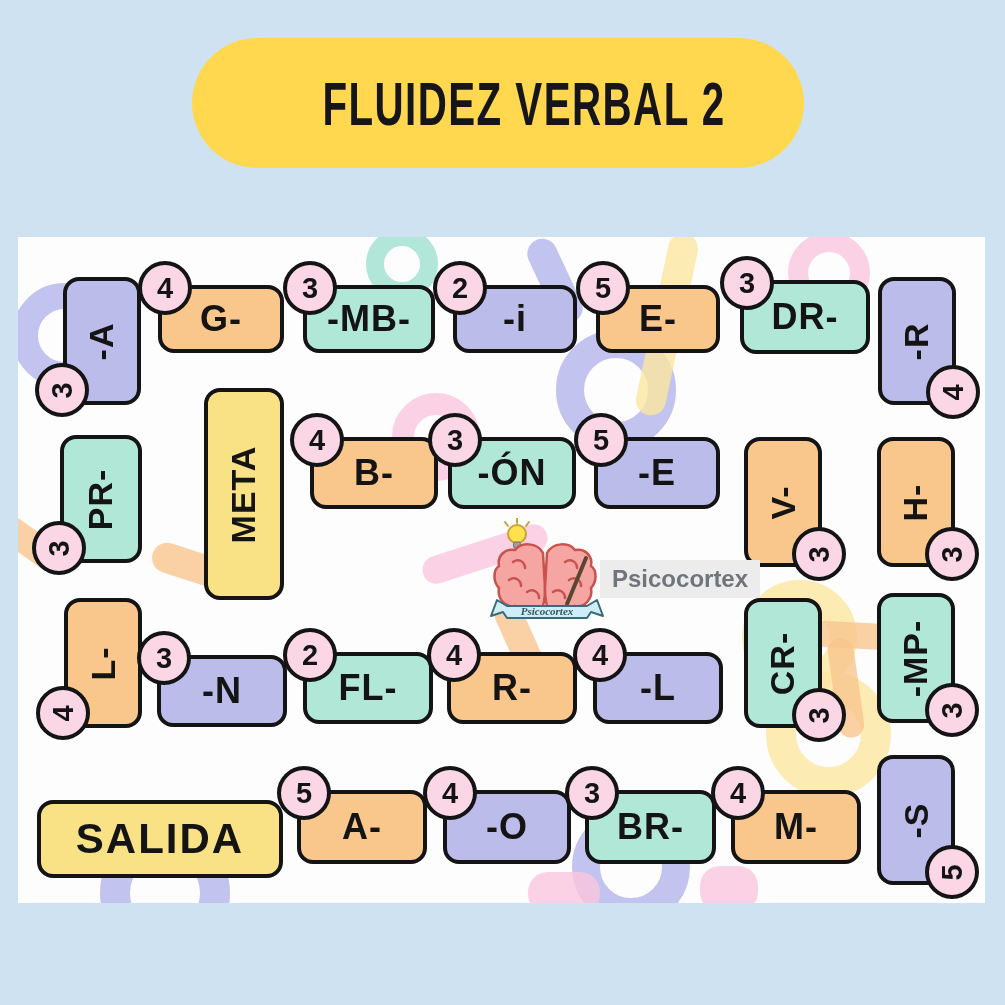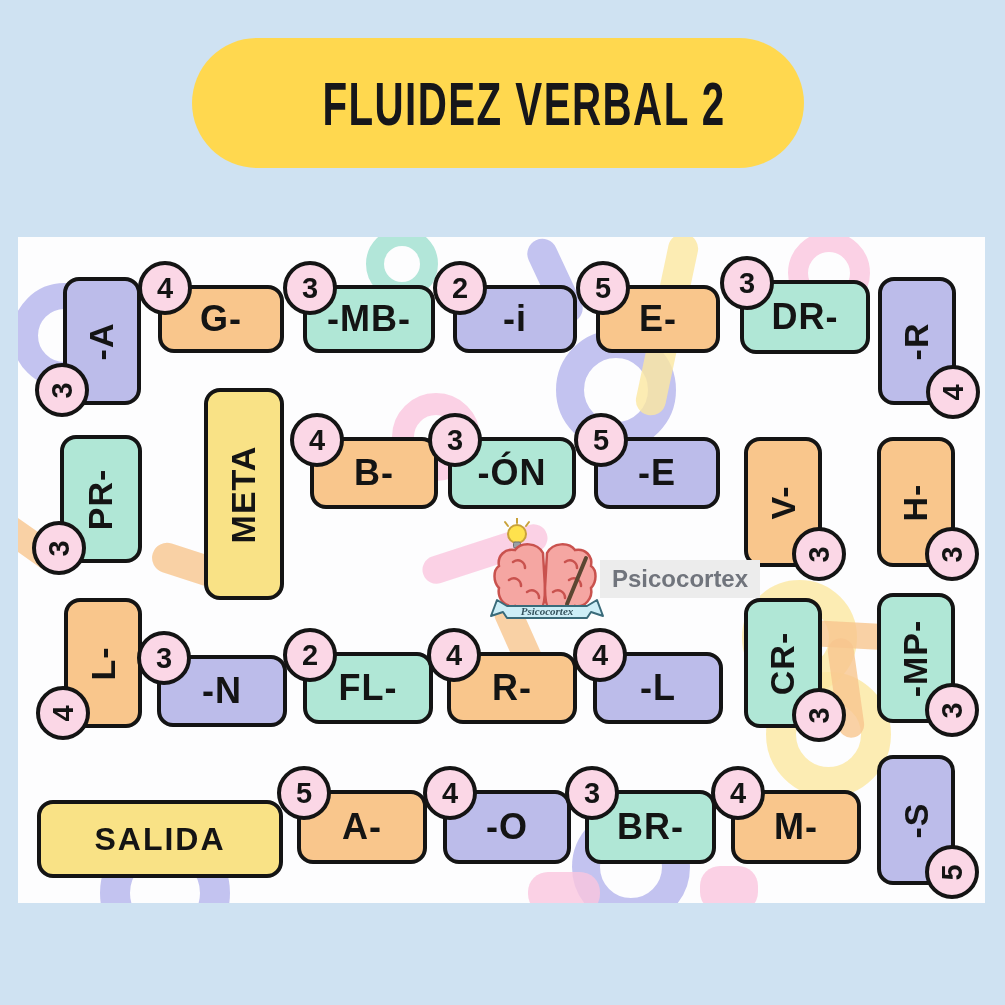--- a/index.html
+++ b/index.html
@@ -40,21 +40,21 @@
     display:flex;align-items:center;justify-content:center;
   }
   .tile.orange{background:#f9c68c;}
   .tile.teal{background:#b0e7d6;}
   .tile.lavender{background:#bcbcea;}
   .tile.yellow{background:#f9e286;}
   .tile .label{
     font-weight:700;font-size:36px;color:#141414;letter-spacing:1px;white-space:nowrap;
   }
   .tile.vertical .label{transform:rotate(-90deg);font-size:34px;}
-  .tile.salida .label{font-size:32px;letter-spacing:2px;}
+  .tile.salida .label{font-size:42px;letter-spacing:2px;}
   
   .badge{
     position:absolute;width:54px;height:54px;border-radius:50%;
     background:#fbd7e6;border:4px solid #141414;box-sizing:border-box;
     display:flex;align-items:center;justify-content:center;z-index:5;
   }
   .badge span{font-weight:700;font-size:29px;color:#141414;display:block;}
   .badge.tl{top:-28px;left:-24px;}
   .badge.bl{bottom:-16px;left:-32px;}
   .badge.br{bottom:-18px;right:-28px;}

